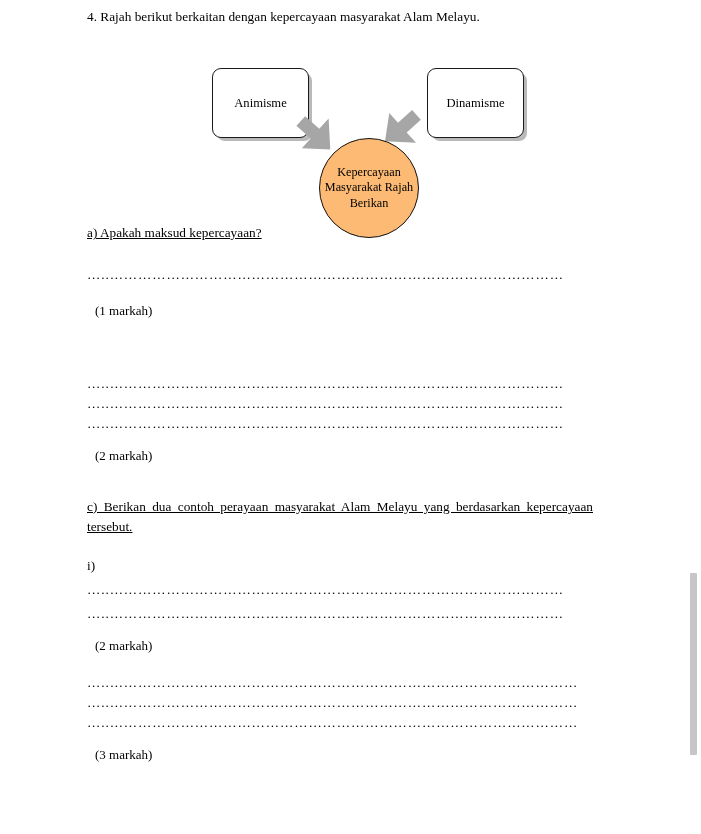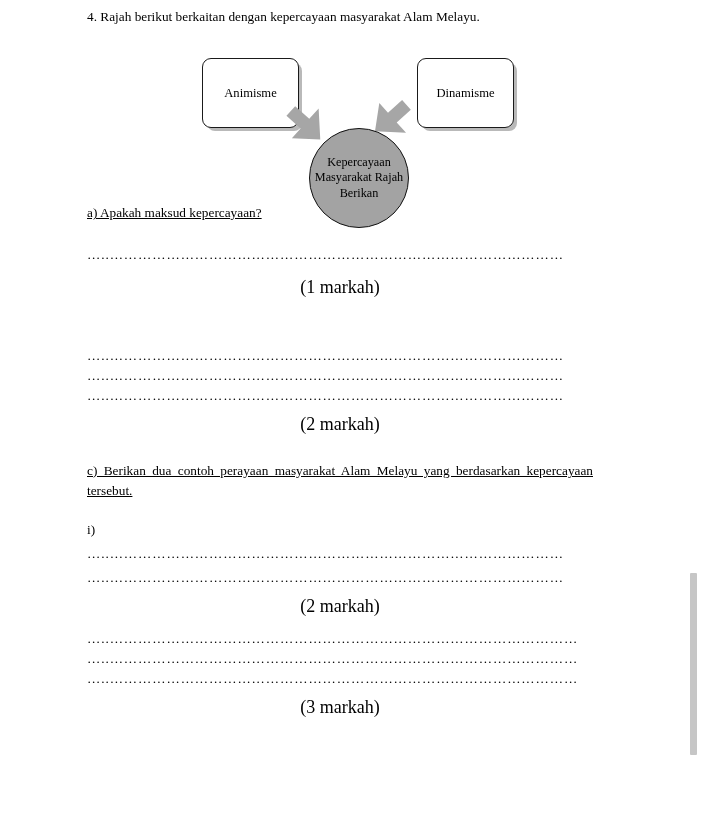--- a/index.html
+++ b/index.html
@@ -35,21 +35,21 @@
     line-height: 1.45;
     margin: 0 0 6px 0;
     white-space: nowrap;
   }
 
   
   .diagram {
     position: relative;
     height: 165px;
     width: 506px;
-    margin: 6px;
+    margin: 16px;
   }
   .node-box {
     position: absolute;
     width: 97px;
     height: 70px;
     border: 1.3px solid #1a1a1a;
     border-radius: 9px;
     background: #ffffff;
     box-shadow: 4px 4px 0 -1px #b9b9b9;
     display: flex;
@@ -62,21 +62,21 @@
   .node-right { left: 324px; top: 26px; }
 
   .center-circle {
     position: absolute;
     left: 216px;
     top: 96px;
     width: 100px;
     height: 100px;
     border: 1.4px solid #111111;
     border-radius: 50%;
-    background: #a3a3a3;
+    background: #fdba74;
     display: flex;
     align-items: center;
     justify-content: center;
     box-sizing: border-box;
     z-index: 3;
   }
   .center-circle .ctext {
     font-size: 12.2px;
     line-height: 1.28;
     text-align: center;
@@ -102,23 +102,23 @@
     font-size: 13.3px;
     line-height: 1.55;
     letter-spacing: 0.9px;
     color: #000;
     overflow: hidden;
     white-space: nowrap;
     height: 20px;
     margin: 0;
   }
   .markah {
-    font-size: 18px;
-    text-align: center;
-    margin: 0;
+    font-size: 13px;
+    text-align: left;
+    margin: 8px;
     line-height: 1.6;
   }
   .sub-label {
     font-size: 13.3px;
     line-height: 1.6;
     margin: 0;
   }
   .sp-4  { height: 4px; }
   .sp-8  { height: 8px; }
   .sp-18 { height: 18px; }

